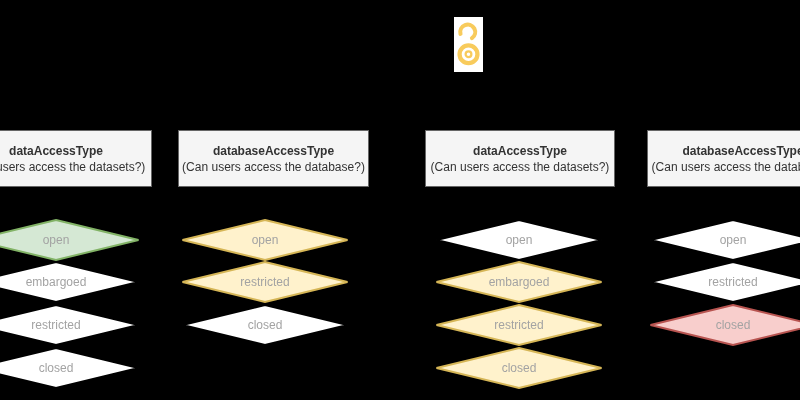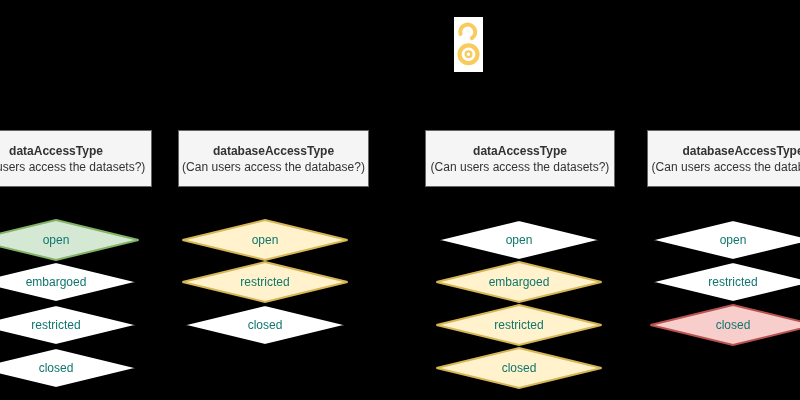--- a/index.html
+++ b/index.html
@@ -26,21 +26,21 @@
   .b1{left:-40px;width:192px;}
   .b2{left:178px;width:191px;}
   .b3{left:425px;width:190px;}
   .b4{left:647px;width:192px;}
   
   .diamond{
     position:absolute;width:168px;height:42px;
     display:flex;align-items:center;justify-content:center;
   }
   .diamond svg{position:absolute;inset:0;width:100%;height:100%;}
-  .dlabel{position:relative;font-size:12px;color:#0f766e;line-height:1;}
+  .dlabel{position:relative;font-size:12px;color:#a3a3a3;line-height:1;}
   .c1{left:-28px;}  .c2{left:181px;} .c3{left:435px;} .c4{left:649px;}
   .r0{top:219px;} .r1{top:261px;} .r2{top:304px;} .r3{top:347px;}
 </style>
 </head>
 <body>
 
 <div class="stage" style="background: rgb(0, 0, 0);">
 
   <div class="logo-panel" style="background: rgb(255, 255, 255); color: rgb(248, 203, 92);">
     <svg viewBox="0 0 29 54" fill="none" stroke="currentColor">

